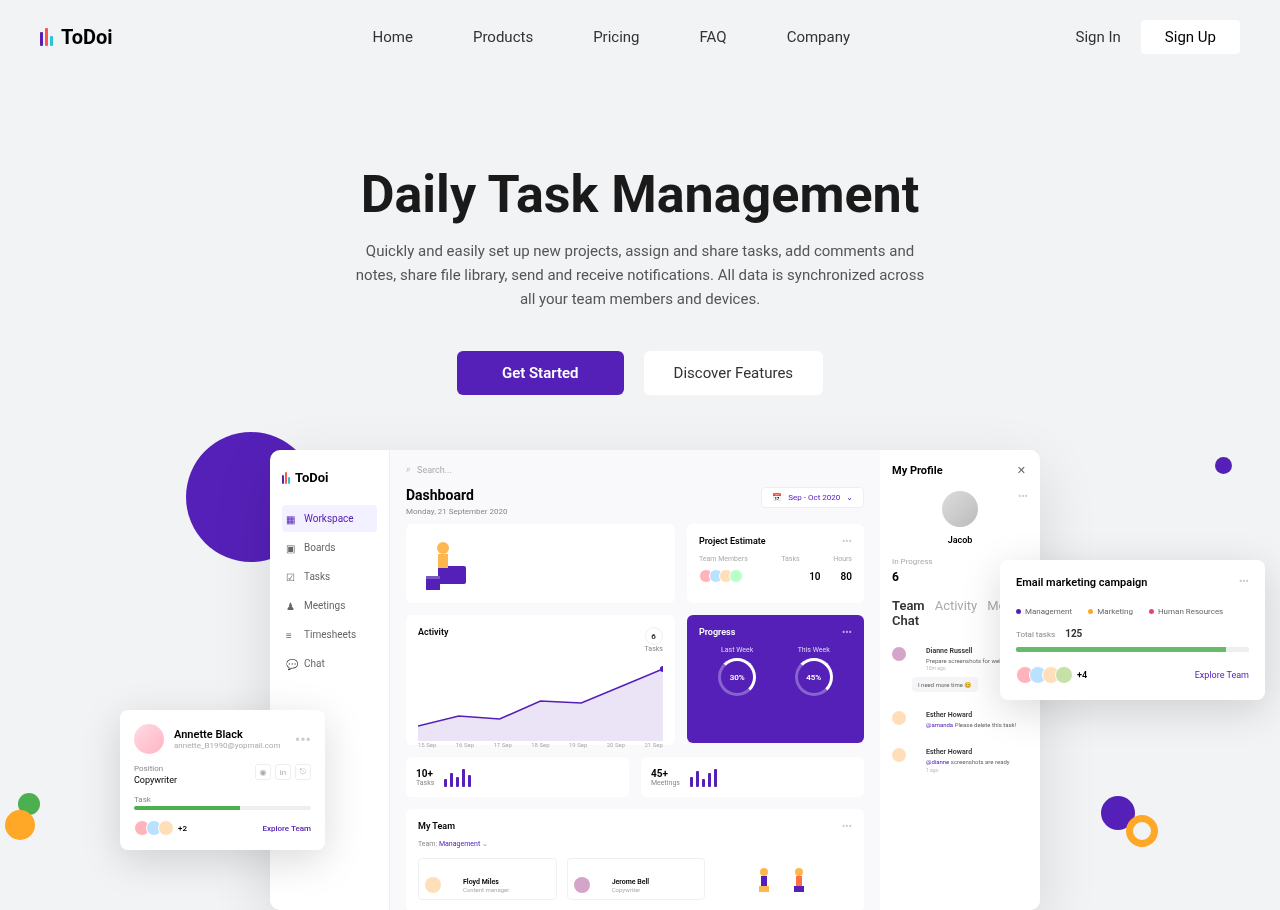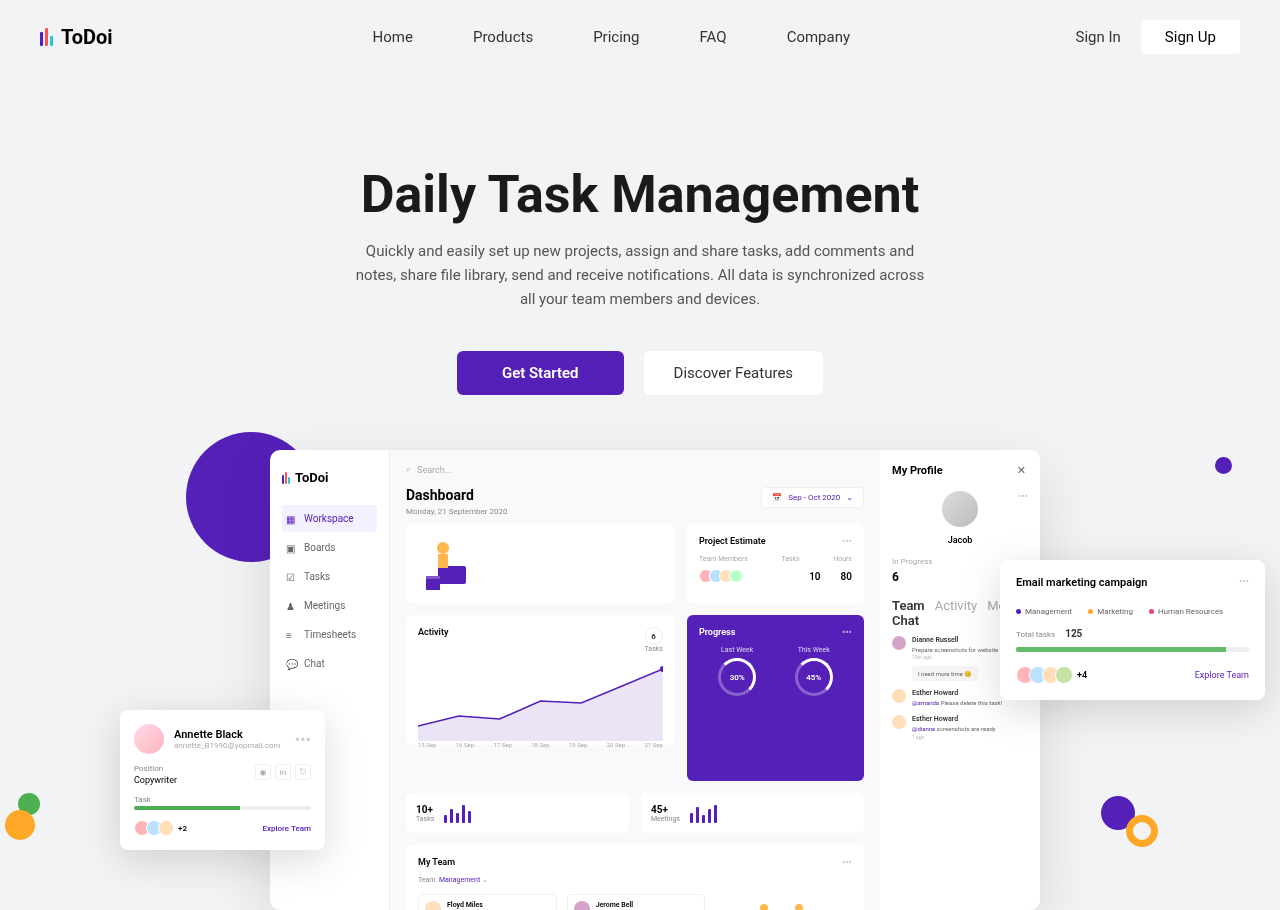--- a/index.html
+++ b/index.html
@@ -54,52 +54,52 @@
 .est-row{display:flex;justify-content:space-between;font-size:7px;color:#aaa}
 .est-row2{display:flex;justify-content:space-between;align-items:center;margin-top:6px}
 .avatars{display:flex}
 .avatars span{width:14px;height:14px;border-radius:50%;border:1.5px solid #fff;margin-left:-4px}
 .avatars span:first-child{margin-left:0}
 .est-nums{display:flex;gap:20px}
 .est-nums div{text-align:center}
 .est-nums .n{font-size:10px;font-weight:600}
 .row2{display:flex;gap:12px;margin-bottom:12px}
 .activity{flex:1.6;height:130px}
-.progress{flex:1;background:#5520b8;color:#fff;height:166px}
+.progress{flex:1;background:#5520b8;color:#fff;height:128px}
 .progress .card-h span:first-child{color:#fff}
 .prog-circles{display:flex;justify-content:space-around;margin-top:8px}
 .pcirc{text-align:center}
 .pcirc .ring{width:38px;height:38px;border:3px solid rgba(255,255,255,0.3);border-top-color:#fff;border-right-color:#fff;border-radius:50%;margin:0 auto 4px;display:flex;align-items:center;justify-content:center;font-size:8px;font-weight:600}
 .pcirc .lbl{font-size:7px;opacity:0.8}
 .stats-row{display:flex;gap:12px}
 .stat{background:#fff;border-radius:6px;padding:10px;flex:1;display:flex;align-items:center;gap:10px}
 .stat .sn{font-size:10px;font-weight:700}
 .stat .sl{font-size:7px;color:#888}
 .bars{display:flex;gap:3px;align-items:flex-end;height:20px}
 .bars span{width:3px;background:#5520b8;border-radius:1px}
 .myteam{background:#fff;border-radius:6px;padding:12px;margin-top:12px}
 .team-sub{font-size:7px;color:#888;margin-top:2px}
 .team-sub .tl{color:#5520b8}
 .team-row{display:flex;gap:10px;margin-top:10px}
-.member{flex:1;border:1px solid #f0f0f0;border-radius:4px;padding:6px;display:flex;gap:6px;align-items:flex-start}
+.member{flex:1;border:1px solid #f0f0f0;border-radius:4px;padding:6px;display:flex;gap:22px;align-items:flex-end}
 .member .av{width:16px;height:16px;border-radius:50%}
 .member .nm{font-size:7px;font-weight:600}
 .member .rl{font-size:6px;color:#aaa}
 .right-panel{width:160px;background:#fff;padding:14px 12px;position:relative}
 .close-x{position:absolute;top:14px;right:14px;font-size:11px;color:#666}
 .rp-title{font-weight:700;font-size:11px;margin-bottom:14px}
 .prof-av{width:36px;height:36px;border-radius:50%;margin:0 auto 8px;display:block;background:linear-gradient(135deg,#ddd,#bbb)}
 .prof-nm{text-align:center;font-size:9px;font-weight:600}
 .ip-block{margin-top:12px}
 .ip-h{display:flex;justify-content:space-between;font-size:8px;color:#aaa}
 .ip-n{font-size:12px;font-weight:700;margin-top:4px}
 .chat-sec{margin-top:14px}
 .chat-tabs{display:flex;gap:10px;font-size:13px;color:#aaa}
 .chat-tabs .ct-active{color:#333;font-weight:600}
-.chat-msg{display:flex;gap:6px;margin-top:8px}
+.chat-msg{display:flex;gap:20px;margin-top:19px}
 .chat-msg .cav{width:14px;height:14px;border-radius:50%;flex-shrink:0}
 .chat-msg .ctxt{font-size:6px;color:#666;line-height:1.4}
 .chat-msg .cname{font-weight:600;font-size:7px;color:#333}
 .chat-msg .cuser{color:#5520b8}
 .chat-reply{background:#f5f5f7;border-radius:4px;padding:4px 6px;font-size:6px;color:#666;margin-left:20px;margin-top:4px;display:inline-block}
 .float-card1{position:absolute;left:-20px;top:260px;width:205px;background:#fff;border-radius:8px;box-shadow:0 10px 40px rgba(0,0,0,0.15);padding:14px;z-index:5}
 .fc1-head{display:flex;gap:10px;align-items:center;margin-bottom:10px}
 .fc1-av{width:30px;height:30px;border-radius:50%;background:linear-gradient(135deg,#ffdce5,#ffb3c1)}
 .fc1-nm{font-size:11px;font-weight:600}
 .fc1-em{font-size:8px;color:#aaa}

